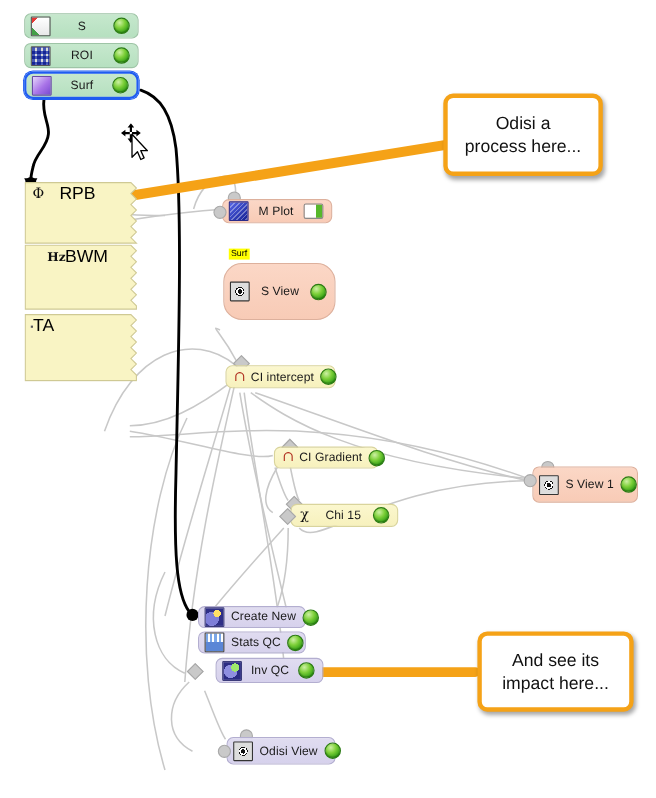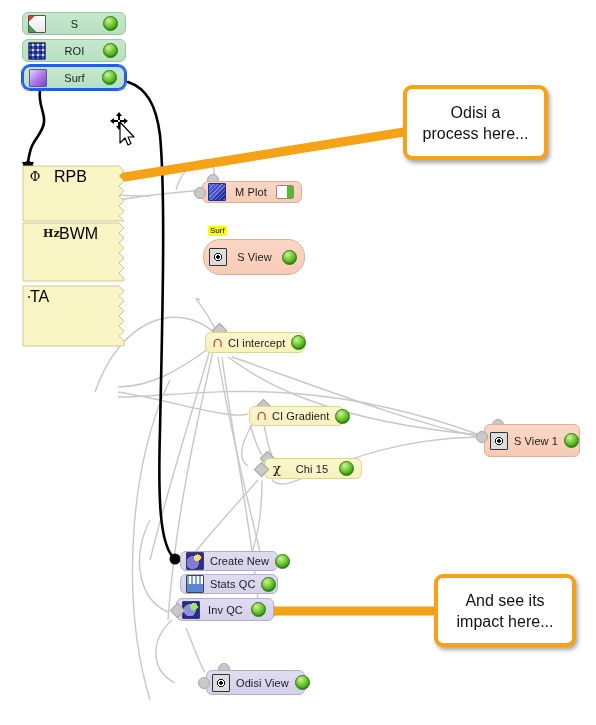--- a/index.html
+++ b/index.html
@@ -314,21 +314,21 @@
 
   <div class="nub round" style="left:207px; top:174px;"></div>
   <div class="node n-peach" style="left:202px; top:181px; width:100px; height:22px;">
     <span class="ico ic-mplot"></span>
     <span class="nlabel">M Plot</span>
     <span class="led half"></span>
   </div>
   <div class="nub round" style="left:194px; top:187px;"></div>
 
   <span class="tag" style="left:208px; top:226px;">Surf</span>
-  <div class="node n-peach" style="left:203px; top:239px; width:102px; height:36px;border-radius:17px;">
+  <div class="node n-peach" style="left:203px; top:239px; width:102px; height:52px;border-radius:17px;">
     <span class="ico ic-eye"></span>
     <span class="nlabel">S View</span>
     <span class="led"></span>
   </div>
 
   <div class="nub round" style="left:492px; top:419px;"></div>
   <div class="node n-peach" style="left:484px; top:424px; width:96px; height:33px;">
     <span class="ico ic-eye"></span>
     <span class="nlabel">S View 1</span>
     <span class="led"></span>
@@ -362,21 +362,21 @@
     <span class="nlabel">Create New</span>
     <span class="led"></span>
   </div>
 
   <div class="node n-purple" style="left:180px; top:574px; width:98px; height:20px;">
     <span class="ico ic-stats"></span>
     <span class="nlabel">Stats QC</span>
     <span class="led"></span>
   </div>
 
-  <div class="node n-purple" style="left:176px; top:598px; width:98px; height:23px;">
+  <div class="node n-purple" style="left:196px; top:598px; width:98px; height:23px;">
     <span class="ico ic-inv"></span>
     <span class="nlabel">Inv QC</span>
     <span class="led"></span>
   </div>
   <div class="nub" style="left:172px; top:605px;"></div>
 
   <div class="nub round" style="left:218px; top:663px;"></div>
   <div class="node n-purple" style="left:206px; top:670px; width:99px; height:25px;">
     <span class="ico ic-eye"></span>
     <span class="nlabel">Odisi View</span>

